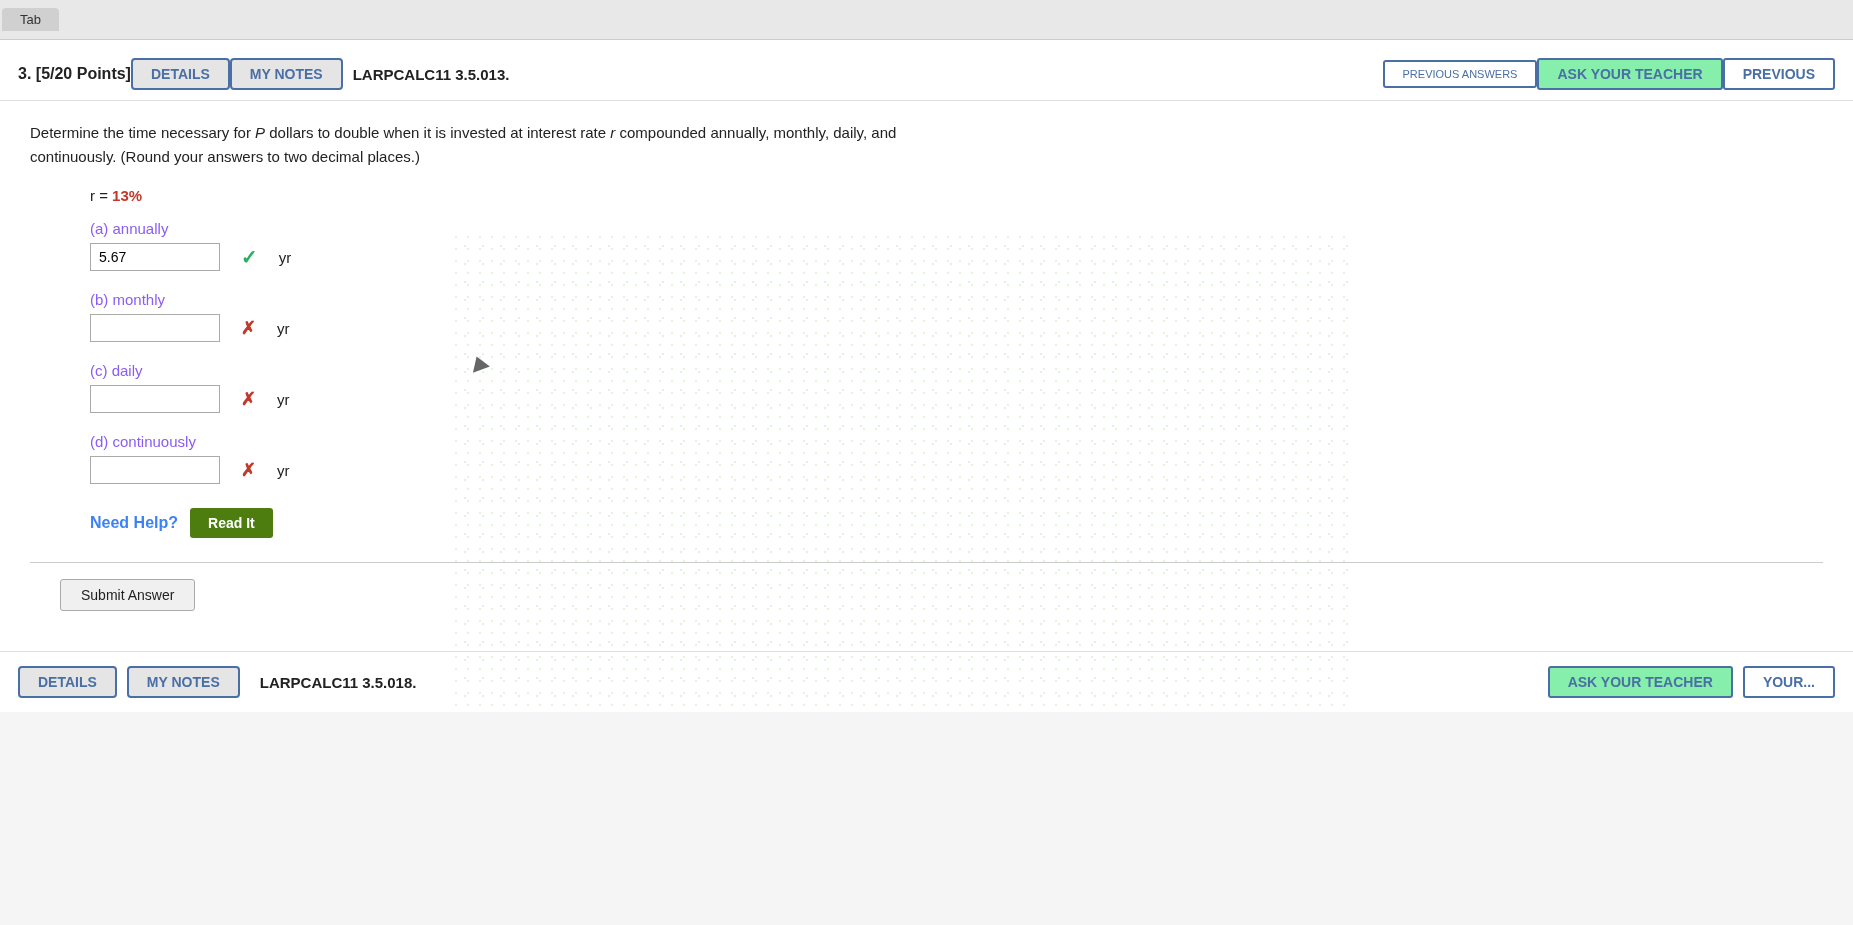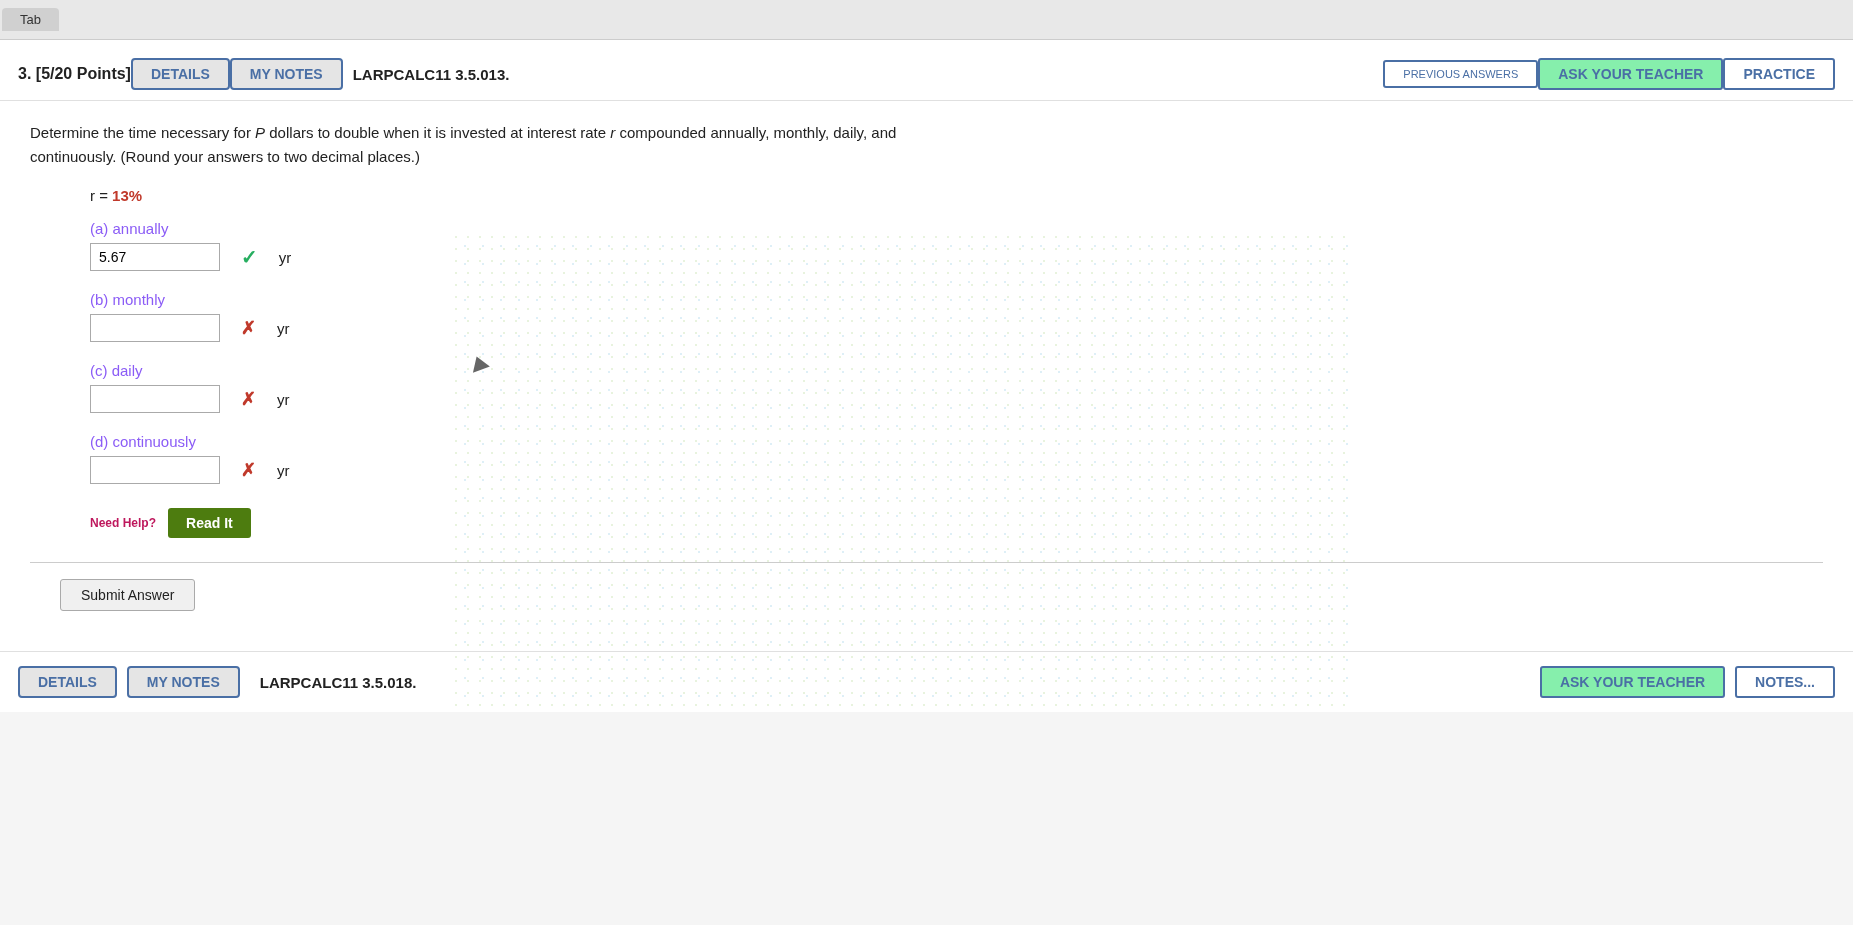--- a/index.html
+++ b/index.html
@@ -181,23 +181,23 @@
 
     .need-help-section {
       display: flex;
       align-items: center;
       gap: 12px;
       margin-top: 24px;
       margin-left: 60px;
     }
 
     .need-help-label {
-      color: #be185d;
-      font-weight: bold;
-      font-size: 12px;
+      color: #3b82f6;
+      font-weight: bold;
+      font-size: 16px;
     }
 
     .read-it-btn {
       background: #4d7c0f;
       color: #fff;
       border: none;
       padding: 7px 18px;
       font-size: 14px;
       font-weight: bold;
       cursor: pointer;
@@ -283,21 +283,21 @@
   <span class="question-points">
     <span>3.</span>
     <span>[5/20 Points]</span>
   </span>
   <button class="header-btn">DETAILS</button>
   <button class="header-btn">MY NOTES</button>
   <span class="question-code">LARPCALC11 3.5.013.</span>
   <div class="spacer"></div>
   <button class="prev-answers-btn">PREVIOUS ANSWERS</button>
   <button class="ask-teacher-btn">ASK YOUR TEACHER</button>
-  <button class="practice-btn">PRACTICE</button>
+  <button class="practice-btn">PREVIOUS</button>
 </div>
 
 <div class="question-body">
   <div class="decorative-bg"></div>
   <div class="cursor-indicator"></div>
 
   <p class="question-text">
     Determine the time necessary for <em>P</em> dollars to double when it is invested at interest rate <em>r</em> compounded annually, monthly, daily, and continuously. (Round your answers to two decimal places.)
   </p>
 
@@ -352,14 +352,14 @@
     <button class="submit-btn">Submit Answer</button>
   </div>
 </div>
 
 <div class="next-question-bar">
   <button class="header-btn">DETAILS</button>
   <button class="header-btn">MY NOTES</button>
   <span class="next-question-code">LARPCALC11 3.5.018.</span>
   <div class="spacer"></div>
   <button class="ask-teacher-btn">ASK YOUR TEACHER</button>
-  <button class="practice-btn">NOTES...</button>
+  <button class="practice-btn">YOUR...</button>
 </div>
 
 </body></html>

